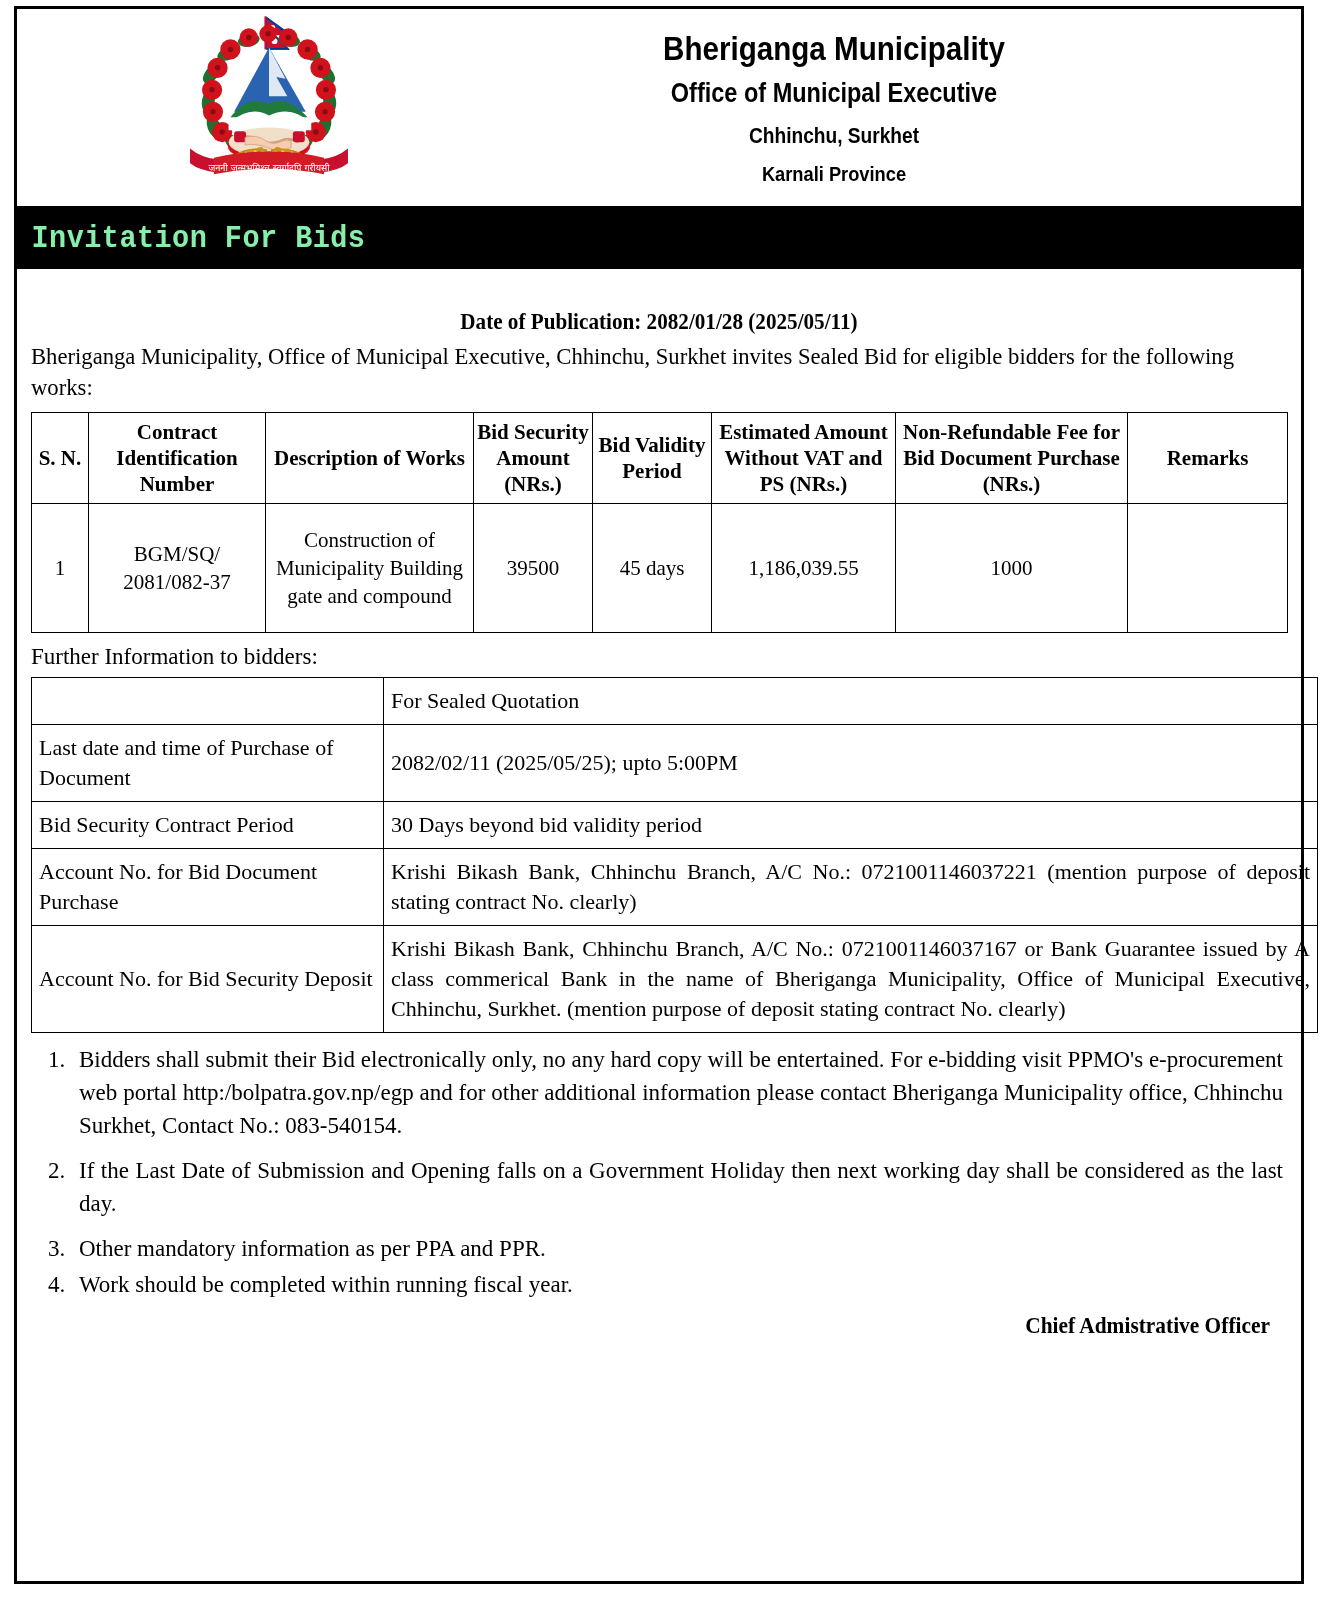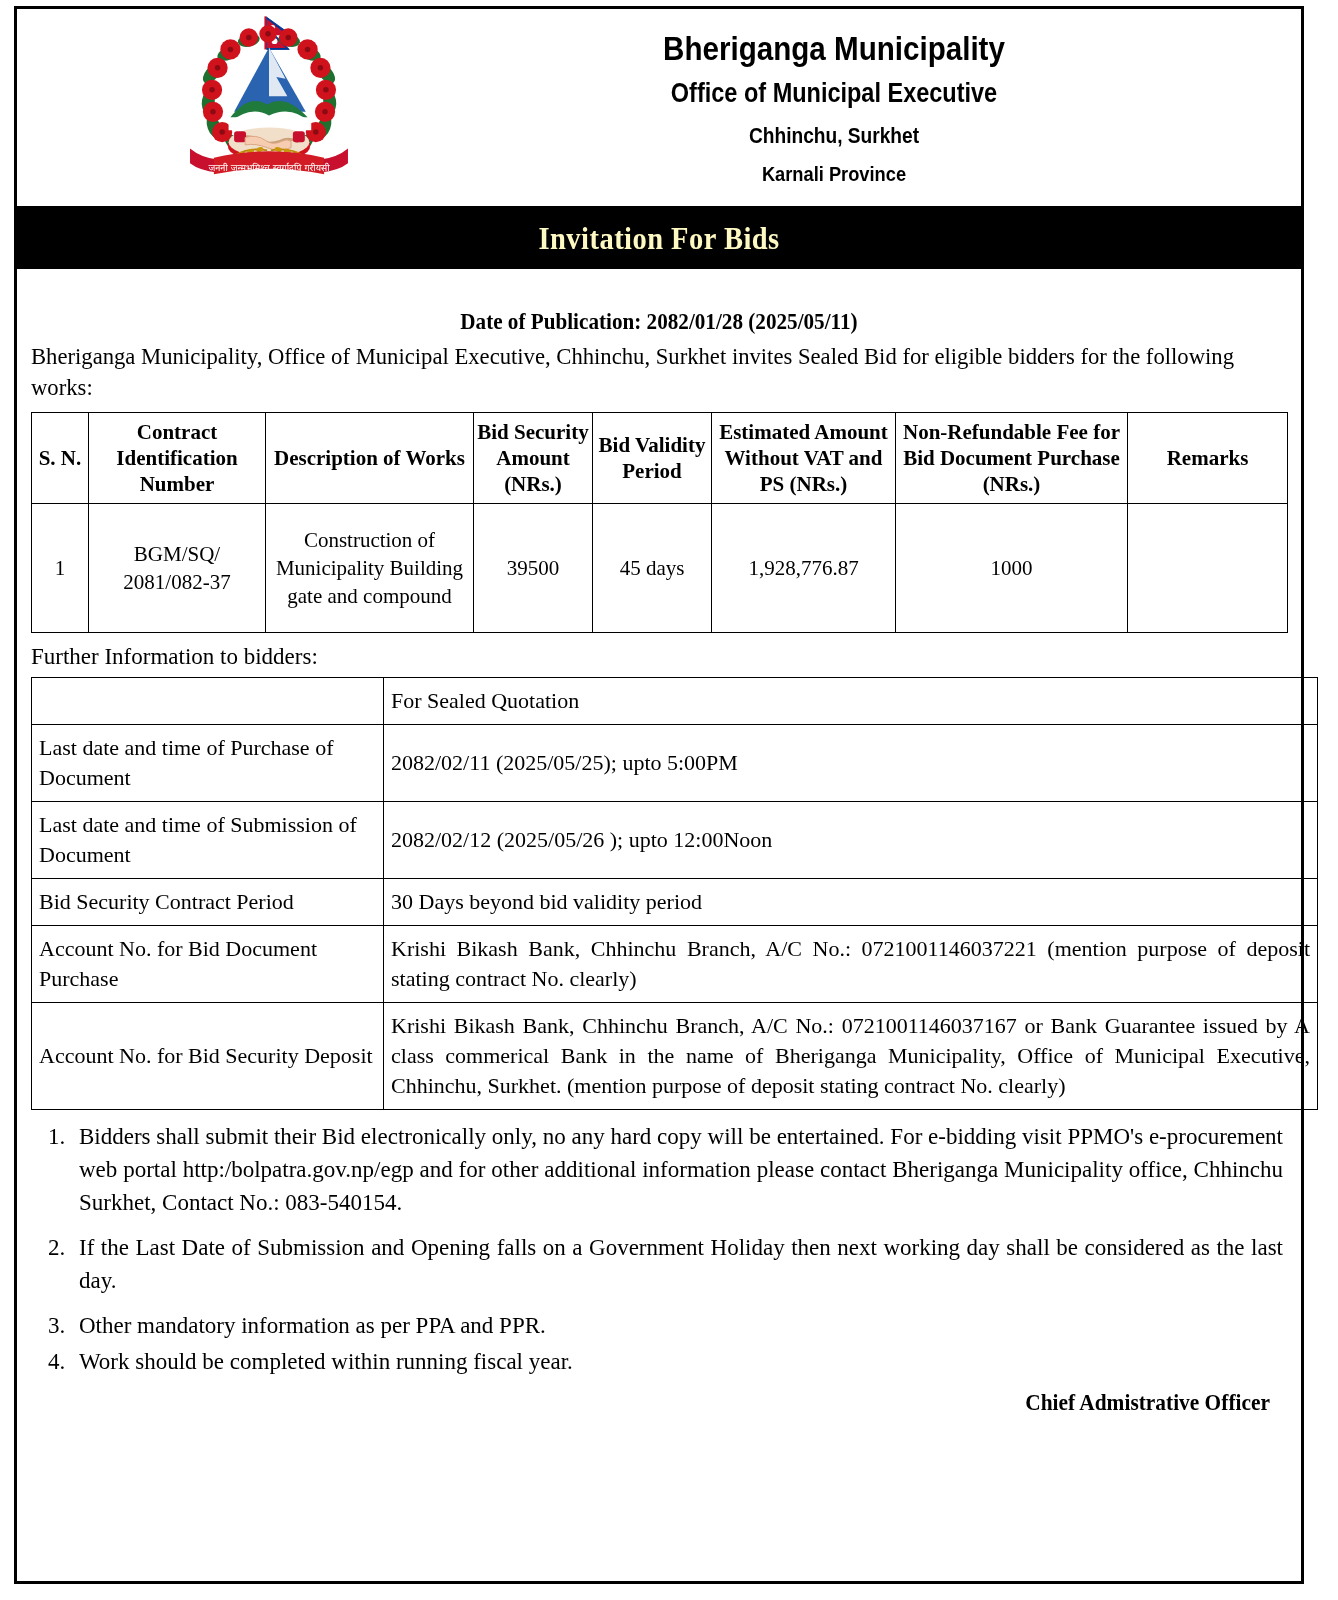--- a/index.html
+++ b/index.html
@@ -67,26 +67,25 @@
     line-height: 39px;
   }
   .org-sub3 {
     font-size: 21px;
     line-height: 38px;
   }
 
   
   .title-band {
     background: #000000;
-    color: #fef9c3;
+    color: #86efac;
     height: 61px;
     display: flex;
     align-items: center;
-    justify-content: center;
-    font-family: Liberation Serif, serif;
+    font-family: Liberation Mono, monospace;
     font-weight: bold;
     font-size: 31px;
     letter-spacing: 0.5px;
   }
   .title-band span { transform: scaleX(0.92); display:inline-block; }
 
   
   .body-area {
     padding: 0 14px;
     box-sizing: border-box;
@@ -341,21 +340,21 @@
           <th>Remarks</th>
         </tr>
       </thead>
       <tbody>
         <tr>
           <td>1</td>
           <td>BGM/SQ/ 2081/082-37</td>
           <td>Construction of Municipality Building gate and compound</td>
           <td>39500</td>
           <td>45 days</td>
-          <td>1,928,776.87</td>
+          <td>1,186,039.55</td>
           <td>1000</td>
           <td></td>
         </tr>
       </tbody>
     </table>
 
     <div class="further">Further Information to bidders:</div>
 
     <table class="info">
       <colgroup>
@@ -365,24 +364,20 @@
       <tbody>
         <tr>
           <td class="info-label"></td>
           <td class="info-value">For Sealed Quotation</td>
         </tr>
         <tr>
           <td class="info-label">Last date and time of Purchase of Document</td>
           <td class="info-value">2082/02/11 (2025/05/25); upto 5:00PM</td>
         </tr>
         <tr>
-          <td class="info-label">Last date and time of Submission of Document</td>
-          <td class="info-value">2082/02/12 (2025/05/26 ); upto 12:00Noon</td>
-        </tr>
-        <tr>
           <td class="info-label">Bid Security Contract Period</td>
           <td class="info-value">30 Days beyond bid validity period</td>
         </tr>
         <tr>
           <td class="info-label">Account No. for Bid Document Purchase</td>
           <td class="info-value justify">Krishi Bikash Bank, Chhinchu Branch, A/C No.: 0721001146037221 (mention purpose of deposit stating contract No. clearly)</td>
         </tr>
         <tr>
           <td class="info-label">Account No. for Bid Security Deposit</td>
           <td class="info-value justify">Krishi Bikash Bank, Chhinchu Branch, A/C No.: 0721001146037167 or Bank Guarantee issued by A class commerical Bank in the name of Bheriganga Municipality, Office of Municipal Executive, Chhinchu, Surkhet. (mention purpose of deposit stating contract No. clearly)</td>

